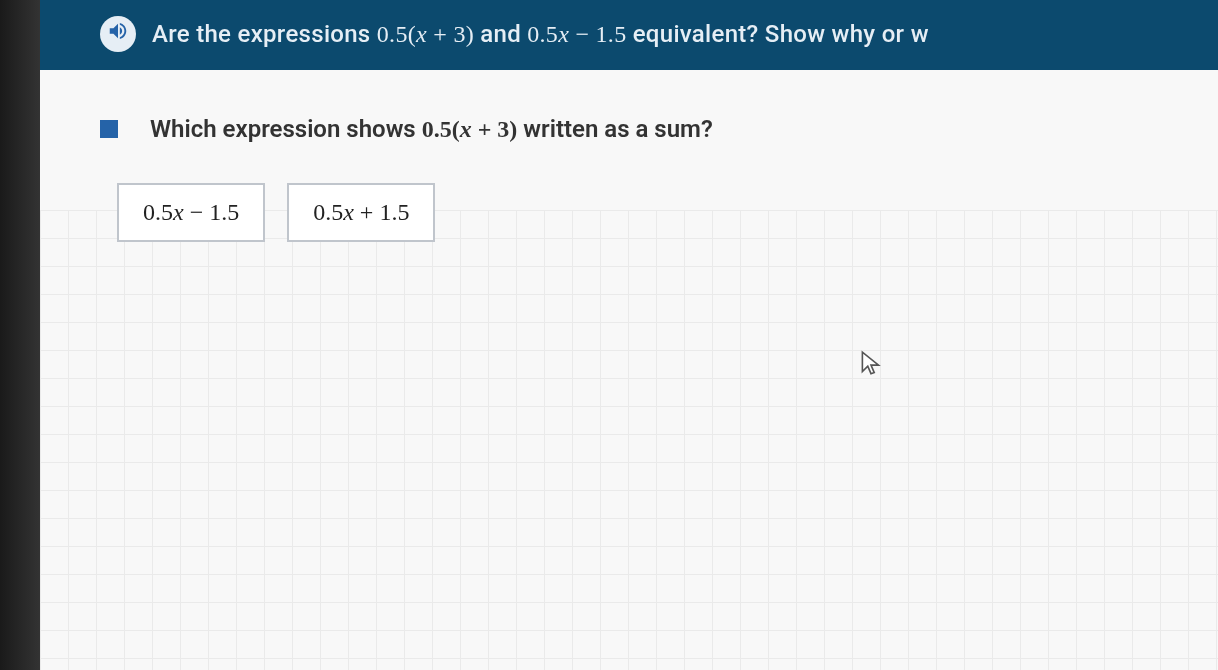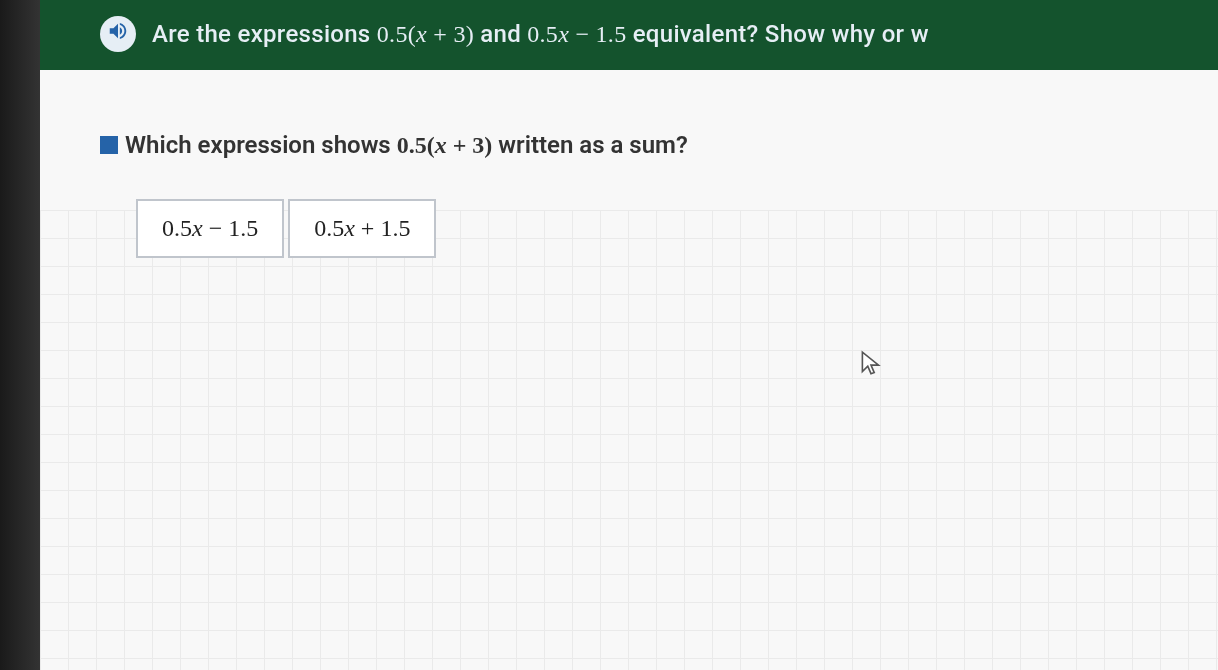--- a/index.html
+++ b/index.html
@@ -21,21 +21,21 @@
       flex-shrink: 0;
     }
     .screen {
       flex: 1;
       background: #f0f0f0;
       display: flex;
       flex-direction: column;
       overflow: hidden;
     }
     .header-bar {
-      background: #14532d;
+      background: #0c4a6e;
       color: #e6eef5;
       padding: 16px 20px 18px 60px;
       display: flex;
       align-items: center;
       gap: 16px;
       font-size: 24px;
       font-weight: 500;
       position: relative;
     }
     .audio-icon-wrap {
@@ -85,39 +85,38 @@
       background: #f8f8f8;
       z-index: 0;
     }
     .content-inner {
       position: relative;
       z-index: 1;
     }
     .question-row {
       display: flex;
       align-items: center;
-      gap: 7px;
+      gap: 32px;
       margin-bottom: 40px;
-      margin-top: 16px;
     }
     .bullet {
       width: 18px;
       height: 18px;
       background: #2563a8;
       flex-shrink: 0;
     }
     .question-text {
       font-size: 24px;
       color: #333;
       font-weight: 600;
     }
     .options-row {
       display: flex;
-      gap: 4px;
-      margin-left: 36px;
+      gap: 22px;
+      margin-left: 17px;
     }
     .option-btn {
       border: 2px solid #c0c5cc;
       background: #ffffff;
       padding: 14px 24px;
       font-size: 24px;
       font-family: 'Times New Roman', serif;
       color: #222;
       cursor: pointer;
       white-space: nowrap;

